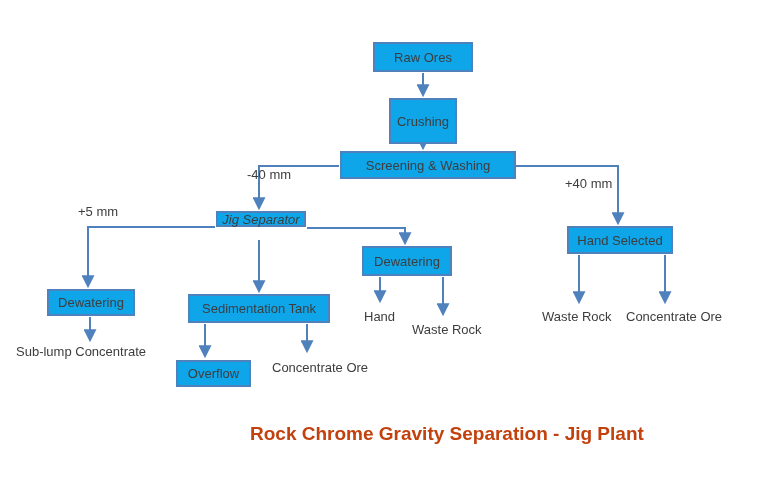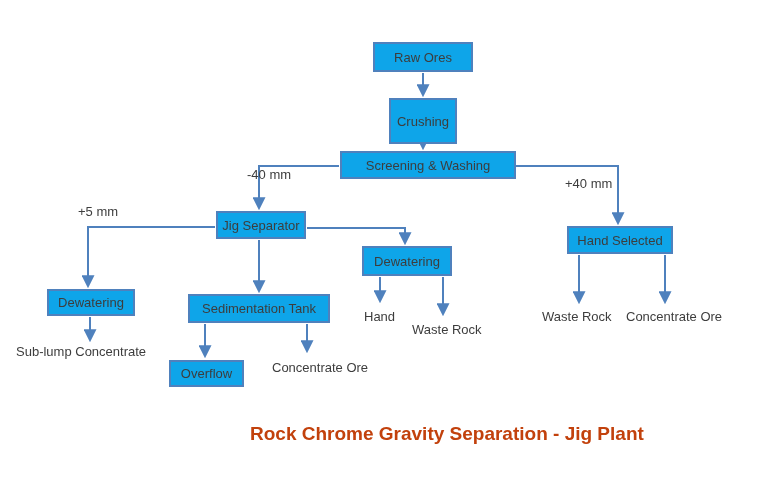--- a/index.html
+++ b/index.html
@@ -47,26 +47,26 @@
     font-size: 19px;
     font-weight: bold;
     color: #c2410c;
     white-space: nowrap;
   }
 
   
   .n-raw-ores       { left: 373px; top: 42px;  width: 100px; height: 30px; }
   .n-crushing       { left: 389px; top: 98px;  width: 68px;  height: 46px; }
   .n-screening      { left: 340px; top: 151px; width: 176px; height: 28px; }
-  .n-jig            { left: 216px; top: 211px; width: 90px;  height: 28px; }
+  .n-jig            { left: 216px; top: 211px; width: 90px;  height: 16px; font-style: italic; }
   .n-hand-selected  { left: 567px; top: 226px; width: 106px; height: 28px; text-align: center; }
   .n-dew-left       { left: 47px;  top: 289px; width: 88px;  height: 27px; }
   .n-sed-tank       { left: 188px; top: 294px; width: 142px; height: 29px; }
   .n-dew-mid        { left: 362px; top: 246px; width: 90px;  height: 30px; }
-  .n-overflow       { left: 169px; top: 360px; width: 75px;  height: 27px; }
+  .n-overflow       { left: 176px; top: 360px; width: 75px;  height: 27px; }
 
   
   .l-minus40  { left: 205px; top: 167px; margin-left: 42px; }
   .l-plus40   { left: 565px; top: 176px; }
   .l-plus5    { left: 78px;  top: 204px; }
   .l-sublump  { left: 16px;  top: 344px; }
   .l-conc-mid { left: 272px; top: 360px; }
   .l-water    { left: 364px; top: 309px; }
   .l-waste-mid{ left: 412px; top: 322px; }
   .l-waste-r  { left: 542px; top: 309px; }

